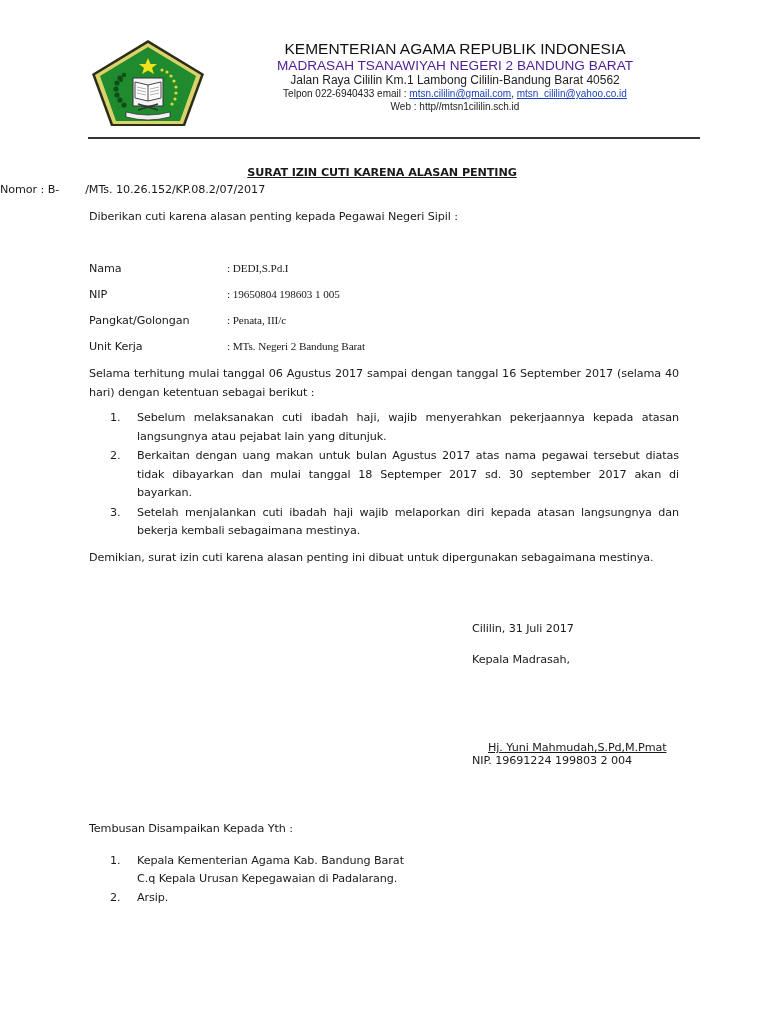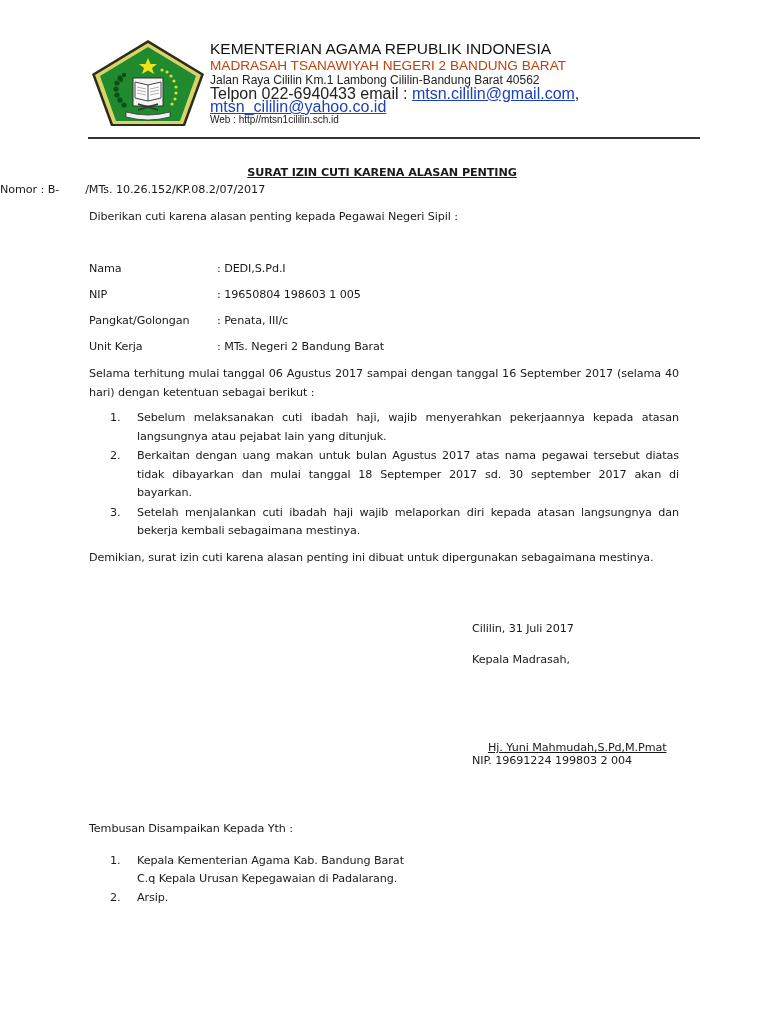--- a/index.html
+++ b/index.html
@@ -3,39 +3,39 @@
   <meta charset="utf-8">
   <style>
     html, body { margin: 0; padding: 0; background: #ffffff; }
     body { width: 768px; height: 1024px; position: relative; overflow: hidden; color: #1a1a1a; }
     .abs { position: absolute; }
     .sans { font-family: "Liberation Sans", sans-serif; }
     .body-font { font-family: "DejaVu Sans", sans-serif; font-size: 11.2px; letter-spacing: -0.1px; }
 
     
     .logo { left: 90px; top: 38px; width: 116px; height: 90px; }
-    .kop { left: 210px; top: 40px; width: 490px; }
+    .kop { left: 210px; top: 40px; width: 490px; text-align: center; }
     .kop .l1 { font-size: 15.5px; line-height: 18px; color: #111; }
     .kop .l2 { font-size: 13.6px; line-height: 16px; color: #111; }
-    .kop .l3 { font-size: 13.6px; line-height: 16px; color: #c2410c; }
+    .kop .l3 { font-size: 13.6px; line-height: 16px; color: #4c1d95; }
     .kop .l4 { font-size: 12px; line-height: 13px; color: #222; }
-    .kop .l5 { font-size: 16px; line-height: 13px; color: #222; }
+    .kop .l5 { font-size: 10px; line-height: 13px; color: #222; }
     .kop .l6 { font-size: 10px; line-height: 13px; color: #222; }
     .kop a { color: #1a3fbf; text-decoration: underline; }
     .divider { left: 88px; top: 137px; width: 612px; height: 2px; background: #333; }
 
     
     .title { left: 0; width: 764px; top: 166px; text-align: center; font-weight: bold; text-decoration: underline; }
     .nomor { left: 0; width: 768px; top: 183px; }
     .nomor .gap { display: inline-block; width: 26px; }
 
     .intro { left: 89px; top: 210px; }
     .field-row { left: 89px; width: 600px; }
     .field-row .lbl { position: absolute; left: 0; }
-    .field-row .val { position: absolute; left: 128px; }
+    .field-row .val { position: absolute; left: 138px; font-family: Liberation Serif, serif; }
 
     .para { left: 89px; width: 590px; line-height: 19px; text-align: justify; }
     .list { left: 110px; width: 569px; }
     .list-item { position: relative; padding-left: 27px; line-height: 18.5px; text-align: justify; margin-bottom: 1px; }
     .list-item .num { position: absolute; left: 0; top: 0; }
 
     .sign { left: 472px; }
     .underline { text-decoration: underline; margin-left: 16px; }
 
     .cc-title { left: 89px; top: 822px; }

